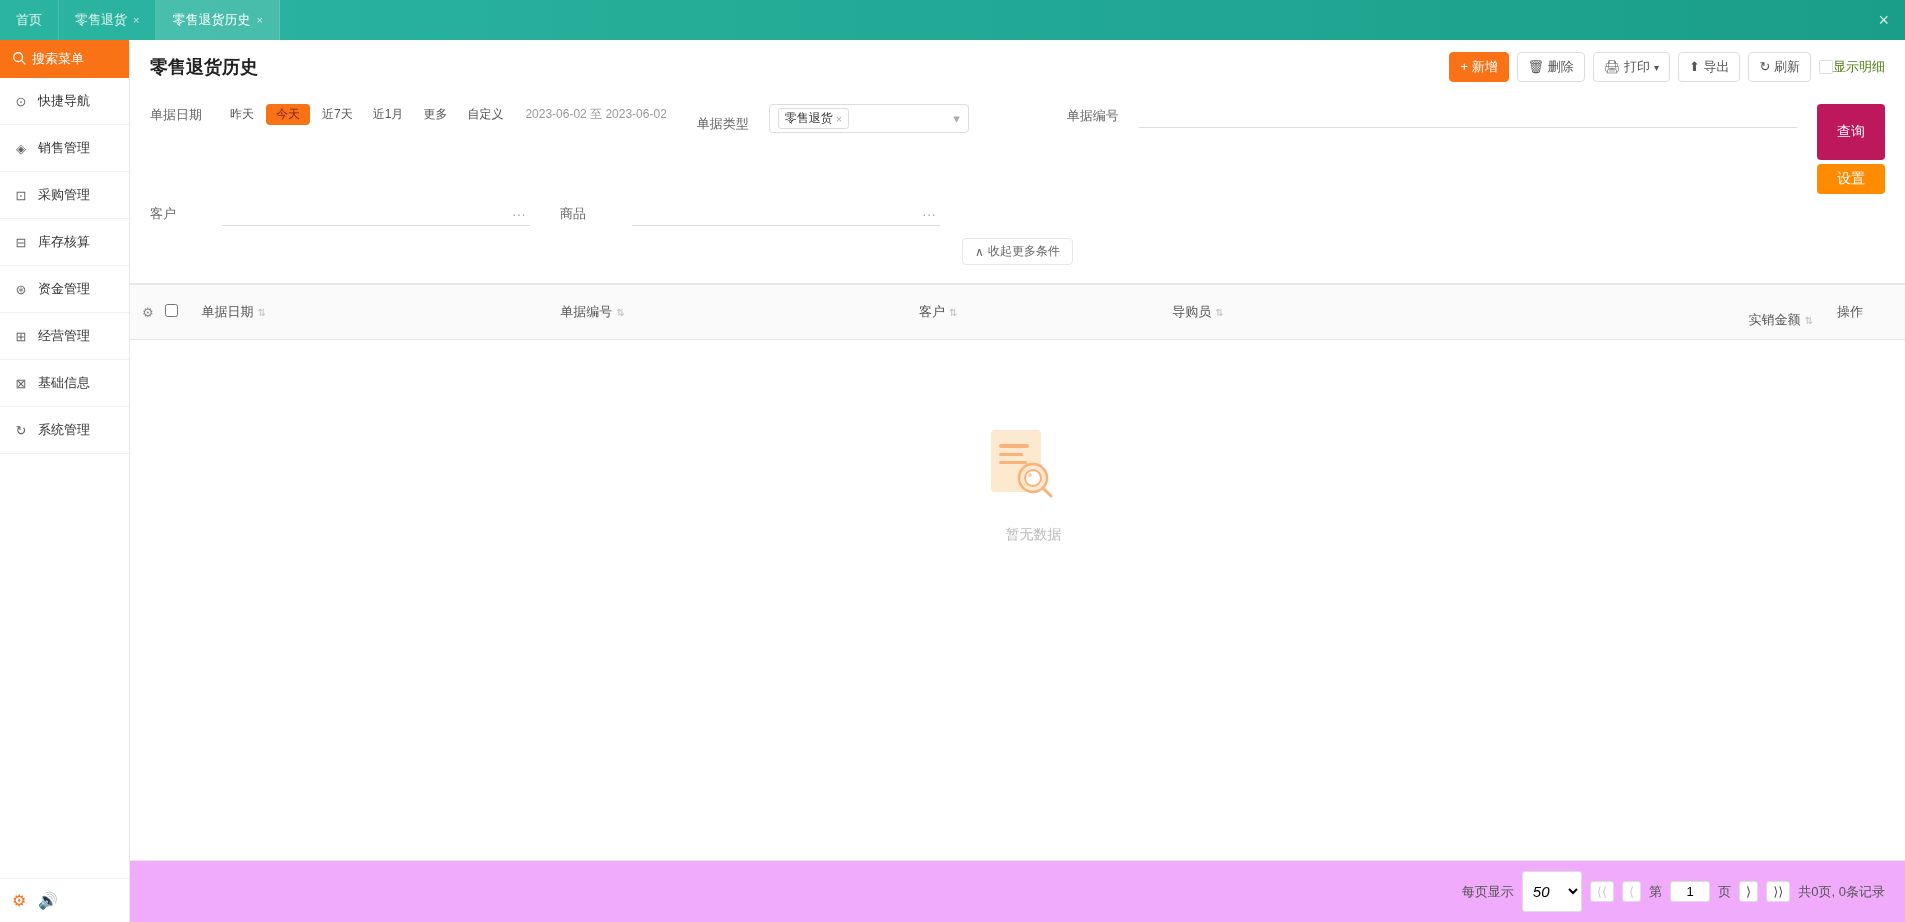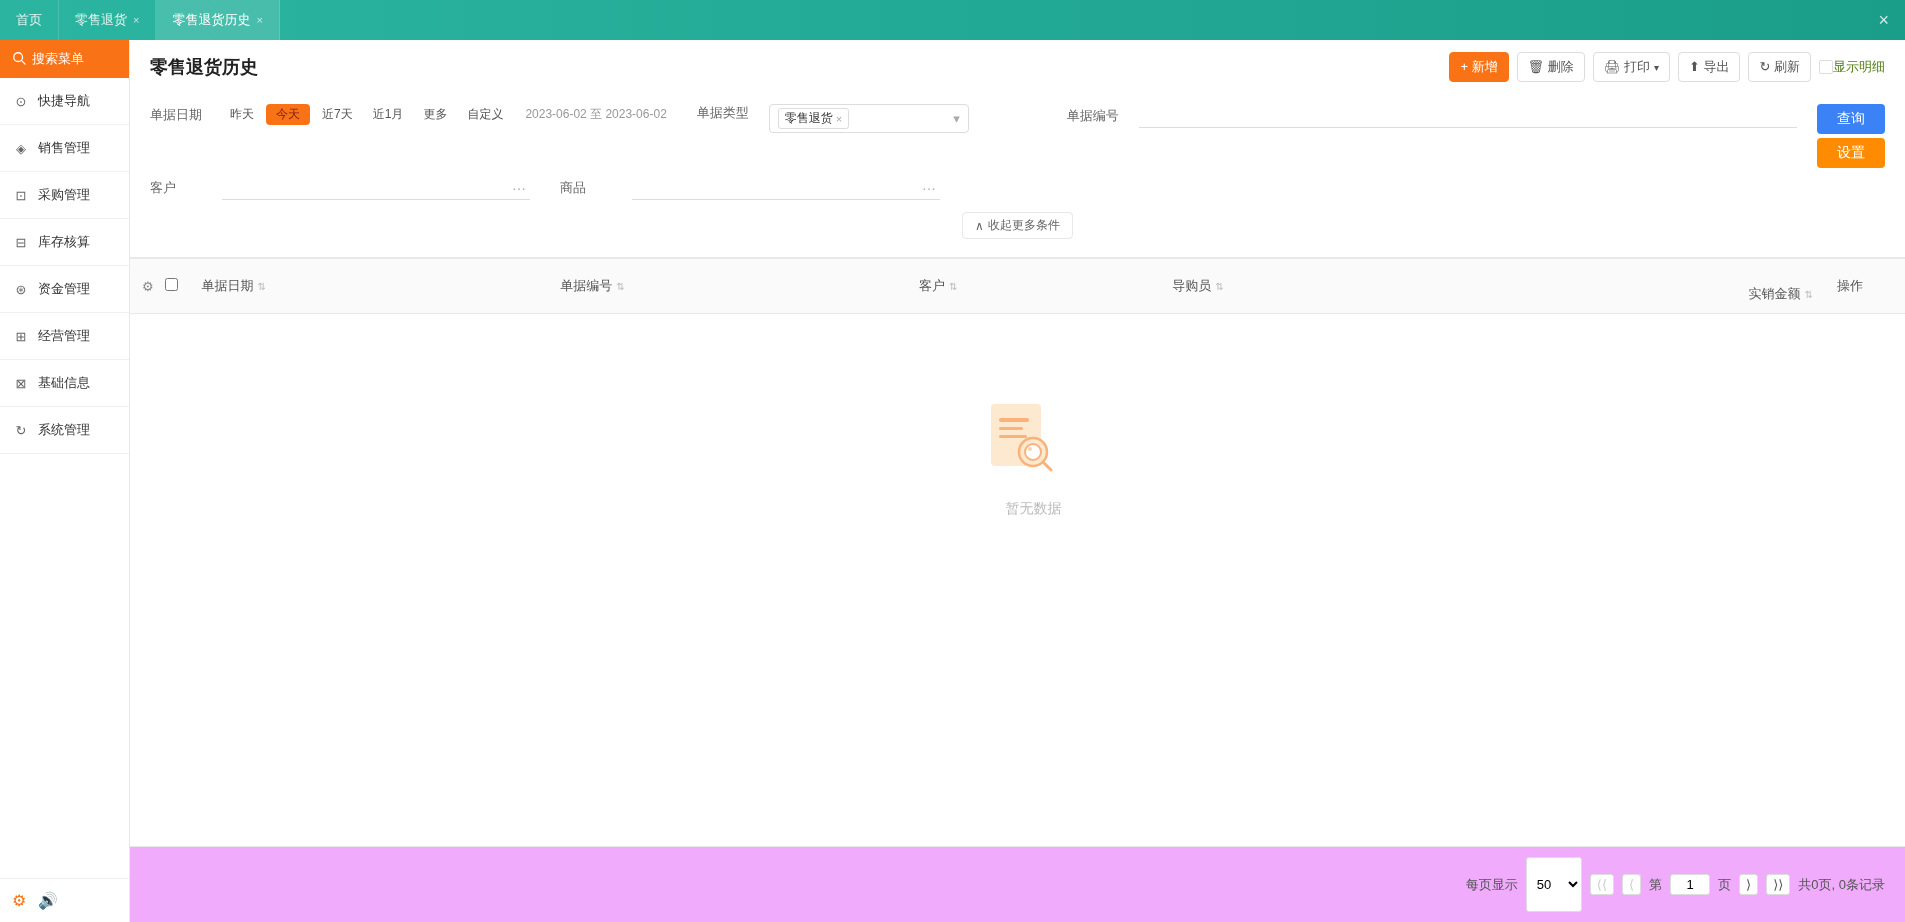--- a/index.html
+++ b/index.html
@@ -350,24 +350,25 @@
       display: flex;
       align-items: center;
       justify-content: flex-end;
       gap: 8px;
       font-size: 13px;
       color: #555;
     }
     .per-page-select {
       border: 1px solid #ddd;
       border-radius: 3px;
-      padding: 18px 6px;
-      font-size: 13px;
-      background: #fff;
-      cursor: pointer;
+      padding: 10px 6px;
+      font-size: 15px;
+      background: #fff;
+      cursor: pointer;
+      font-style: italic;
     }
     .page-btn {
       padding: 2px 6px;
       border: 1px solid #ddd;
       border-radius: 3px;
       background: #fff;
       cursor: pointer;
       color: #555;
       font-size: 13px;
     }
@@ -375,25 +376,25 @@
     .page-num-input {
       width: 40px;
       border: 1px solid #ddd;
       border-radius: 3px;
       text-align: center;
       padding: 2px 4px;
       font-size: 13px;
     }
 
     .query-btn {
-      background: #3b82f6;
+      background: #be185d;
       color: #fff;
       border: none;
       border-radius: 4px;
-      padding: 6px 20px;
+      padding: 19px 20px;
       font-size: 14px;
       cursor: pointer;
     }
     .setting-btn2 {
       background: #ff8c00;
       color: #fff;
       border: none;
       border-radius: 4px;
       padding: 6px 16px;
       font-size: 14px;
@@ -502,21 +503,21 @@
             <button class="date-btn">昨天</button>
             <button class="date-btn active">今天</button>
             <button class="date-btn">近7天</button>
             <button class="date-btn">近1月</button>
             <button class="date-btn">更多</button>
             <button class="date-btn">自定义</button>
           </div>
           <span class="date-range">2023-06-02 至 2023-06-02</span>
         </div>
 
-        <div style="display:flex; align-items:flex-start; gap:6px; margin-right:30px; min-width:340px;">
+        <div style="display:flex; align-items:flex-end; gap:6px; margin-right:30px; min-width:340px;">
           <span class="filter-label">单据类型</span>
           <div class="bill-type-select">
             <div class="tag-item">
               <span>零售退货</span>
               <span class="tag-close">×</span>
             </div>
             <span class="select-arrow">▾</span>
           </div>
         </div>
 

